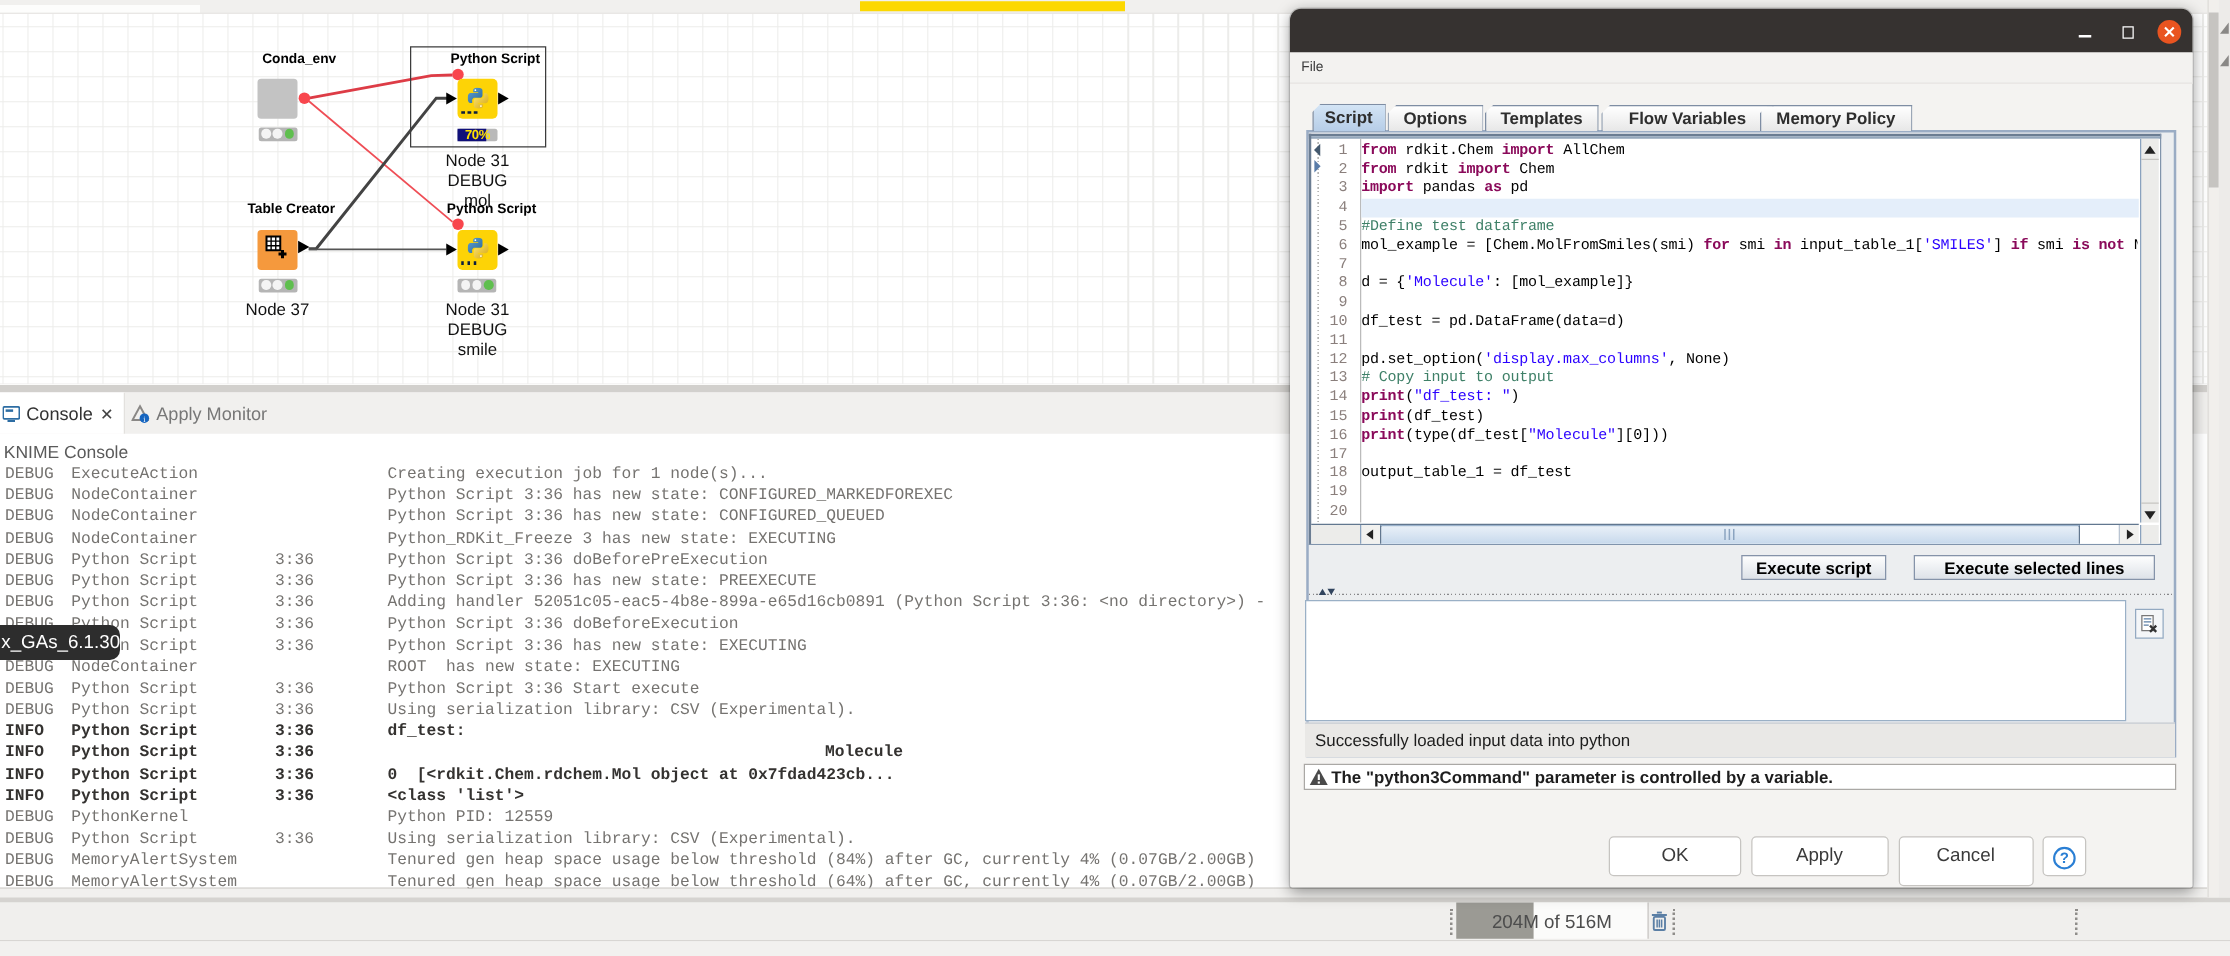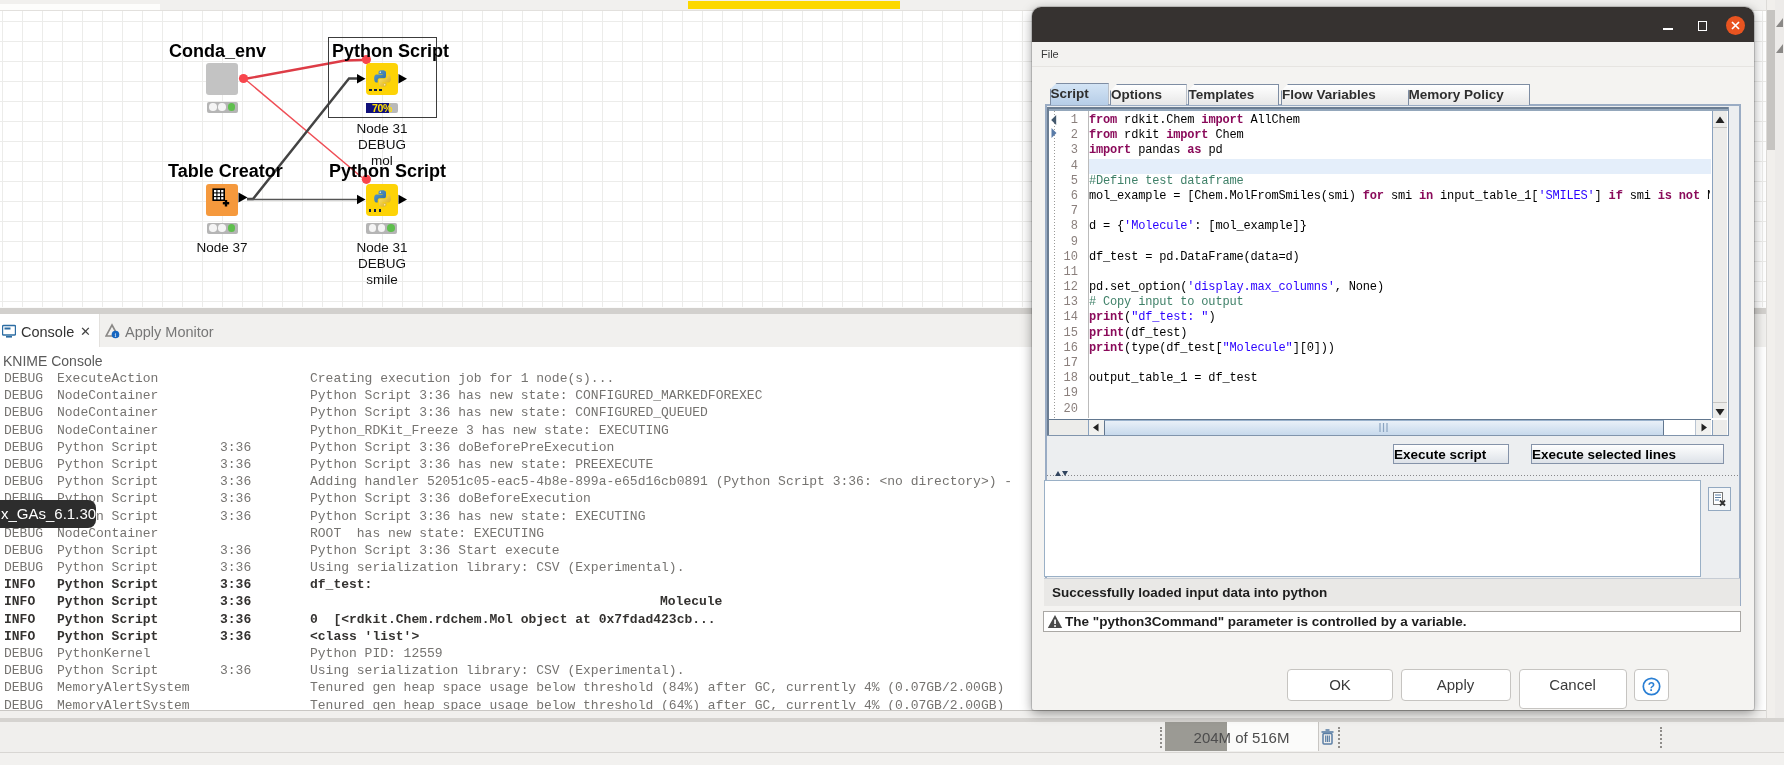--- a/index.html
+++ b/index.html
@@ -1,34 +1,34 @@
 <!DOCTYPE html>
 <html><head><meta charset="utf-8"><style>
 *{margin:0;padding:0;box-sizing:border-box}
 body{width:1784px;height:765px;overflow:hidden}
 #root{position:relative;width:1784px;height:765px;background:#f1f0ee;font-family:"Liberation Sans",sans-serif;overflow:hidden}
 .a{position:absolute}
 .mono{font-family:"Liberation Mono",monospace}
 #canvas{left:0;top:10px;width:1766px;height:697px;background:#fff;
 background-image:repeating-linear-gradient(to right,#ececea 0 1px,transparent 1px 20px),repeating-linear-gradient(to bottom,#ececea 0 1px,transparent 1px 20px);
 background-position:2px 10px;border-top:1px solid #e2e0dd}
-.nlabel{font-size:18px;font-weight:bold;color:#000;white-space:nowrap;text-align:left}
+.nlabel{font-size:11px;font-weight:bold;color:#000;white-space:nowrap;text-align:right}
 .alabel{font-size:13.5px;line-height:16px;color:#111;white-space:nowrap;text-align:center}
 .tl{height:11.5px;background:#b5b5b5;border-radius:2px}
 .tl i{position:absolute;top:1.9px;width:7.6px;height:7.6px;border-radius:50%;background:#f4f4f4}
 .tl i.g{background:#5fbf4e}
 #console{left:0;top:307px;width:1766px;height:404px;background:#fff}
 .crow{position:relative;height:17.2px;font-size:13px;color:#757370;white-space:pre}
 .crow .c1{position:absolute;left:4px}.crow .c2{position:absolute;left:57px}.crow .c3{position:absolute;left:220px}.crow .c4{position:absolute;left:310px}
 .crow.inf{color:#343230;font-weight:bold}
 #dlg{left:1032px;top:7px;width:722px;height:703px;background:#f4f3f1;border-radius:9px 9px 2px 2px;box-shadow:0 3px 12px rgba(0,0,0,.4),0 0 0 1px rgba(0,0,0,.15)}
 #tbar{left:0;top:0;width:100%;height:35px;background:#363230;border-radius:9px 9px 0 0}
-.tab{top:0;height:21px;font-size:13.5px;font-weight:bold;color:#2e2e2e;text-align:left;line-height:20px;border:1px solid #7e8da3;border-bottom:none;background:linear-gradient(#fff,#e7e7e7);clip-path:polygon(7px 0,100% 0,100% 100%,0 100%,0 7px)}
+.tab{top:0;height:21px;font-size:13.5px;font-weight:bold;color:#2e2e2e;text-align:center;line-height:20px;border:1px solid #7e8da3;border-bottom:none;background:linear-gradient(#fff,#e7e7e7);clip-path:polygon(7px 0,100% 0,100% 100%,0 100%,0 7px)}
 .tab.sel{background:linear-gradient(#d3e4f5,#b6cde7);height:22px;z-index:3}
-.btn{background:linear-gradient(#fefefe,#dde2e8);border:1px solid #8593a9;font-size:13.5px;font-weight:bold;color:#000;}
+.btn{background:linear-gradient(#fefefe,#dde2e8);border:1px solid #8593a9;font-size:13.5px;font-weight:bold;color:#000;text-align:center}
 .gbtn{background:#fff;border:1px solid #c6c4c1;border-radius:4px;font-size:15px;color:#3a3a3a;text-align:center;line-height:30px}
 .cd{position:relative;height:15.2px;font-size:12px;letter-spacing:-0.18px;white-space:pre;color:#000}
 .cd span.k{color:#8a0a5a;font-weight:bold}
 .cd span.s{color:#2a00ff}
 .cd span.c{color:#3f8068}
 .lnum{position:relative;height:15.2px;font-size:12px;color:#8a7f7c;text-align:right;padding-right:10px}
 .sb{background:linear-gradient(#e9f0f8,#c7d9ec);border:1px solid #7f9ab8}
 .dot3{width:2.5px;height:2.5px;background:#0c1e3e;position:absolute;top:0}
 </style></head><body>
 <div id="root">
@@ -318,21 +318,21 @@
       </svg>
 
  <div class="a" style="left:12px;top:473px;width:657px;height:97px;background:#fff;border:1px solid #9ab0c6"></div>
  <div class="a" style="left:676px;top:480px;width:23px;height:24px;background:#f4f6f8;border:1px solid #93a9c1"></div>
  <svg class="a" style="left:680px;top:484px" width="15" height="16" viewBox="0 0 15 16">
         <rect x="1.5" y="1.5" width="9" height="12" fill="#fff" stroke="#777" stroke-width="1"></rect>
         <path d="M3 4h6 M3 6.5h6 M3 9h4" stroke="#5b7fa5" stroke-width="1"></path>
         <path d="M8 9.5 L13 14.5 M13 9.5 L8 14.5" stroke="#333" stroke-width="1.8"></path>
       </svg>
  <div class="a" style="left:12px;top:571px;width:696px;height:28px;background:#e9e8e6;border-top:1px solid #c6ccd4"></div>
- <div class="a" style="left:20px;top:578px;font-size:13.5px;font-weight:bold;color:#1d1d1d">Successfully loaded input data into python</div>
+ <div class="a" style="left:20px;top:578px;font-size:13.5px;font-weight:normal;color:#1d1d1d">Successfully loaded input data into python</div>
 
  <div class="a" style="left:11px;top:604px;width:698px;height:21px;background:#fff;border:1px solid #aaa8a5"></div>
  <svg class="a" style="left:15px;top:606.5px" width="16" height="15" viewBox="0 0 16 15">
         <path d="M8 1 L15.2 14 L0.8 14 Z" fill="#4a4a4a"></path>
         <rect x="7.2" y="5.5" width="1.7" height="4.5" fill="#fff"></rect>
         <rect x="7.2" y="11.2" width="1.7" height="1.7" fill="#fff"></rect>
       </svg>
  <div class="a" style="left:33px;top:607px;font-size:13.5px;font-weight:bold;color:#1d1d1d">The "python3Command" parameter is controlled by a variable.</div>
 
  <div class="a gbtn" style="left:255px;top:662px;width:106px;height:32px">OK</div>

